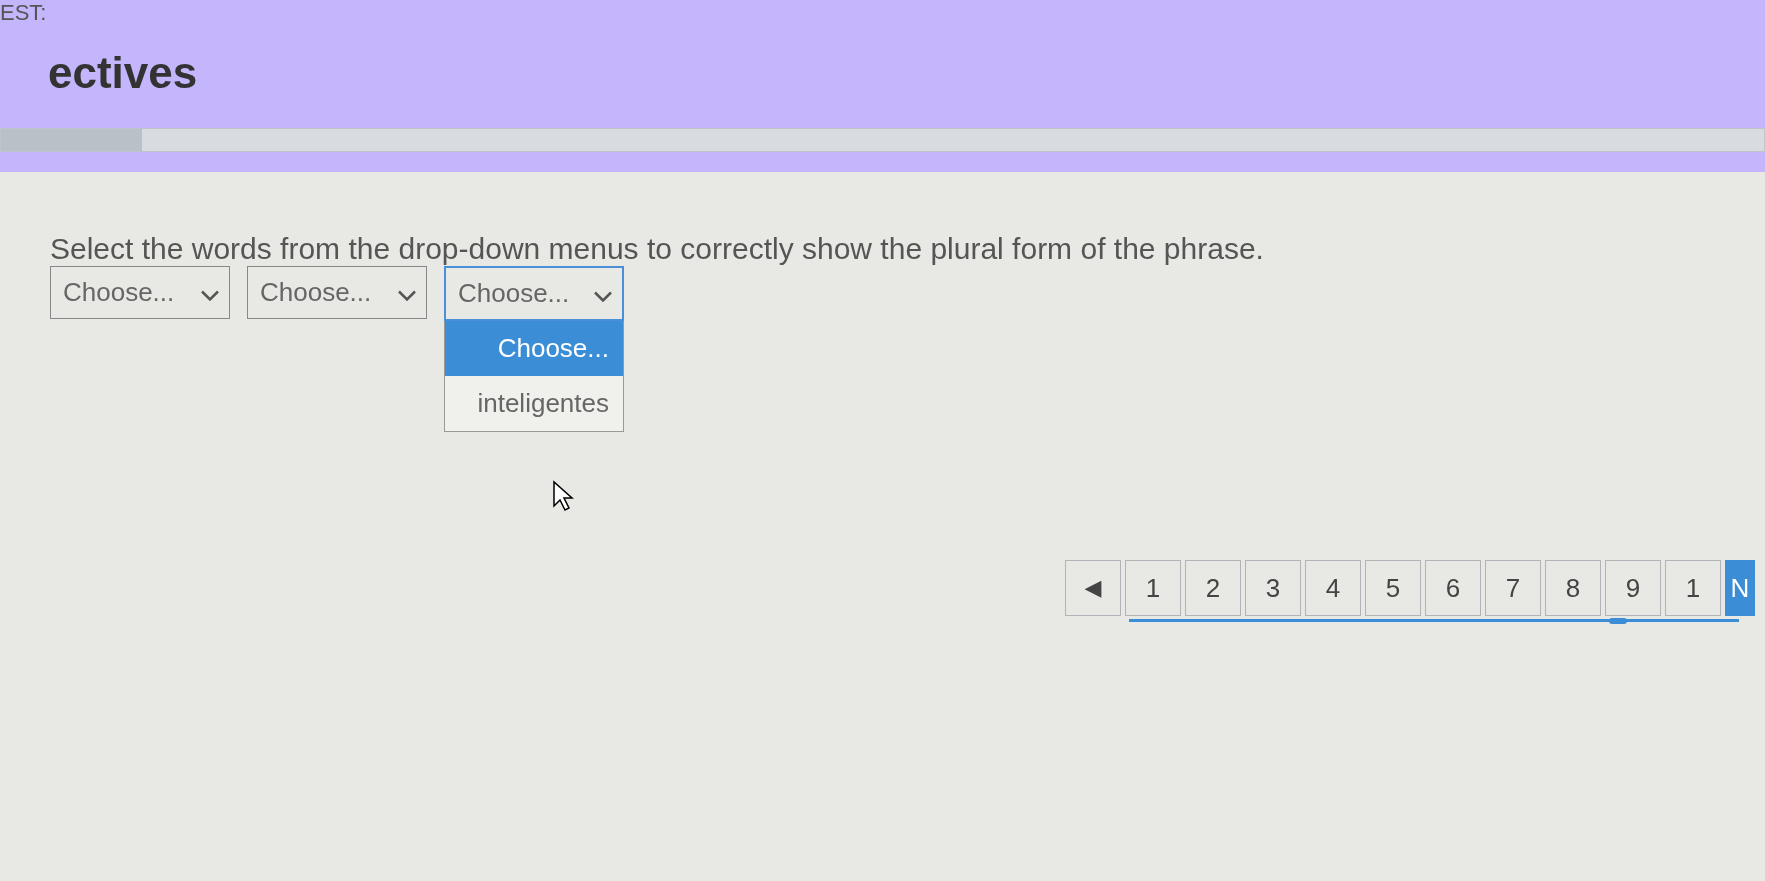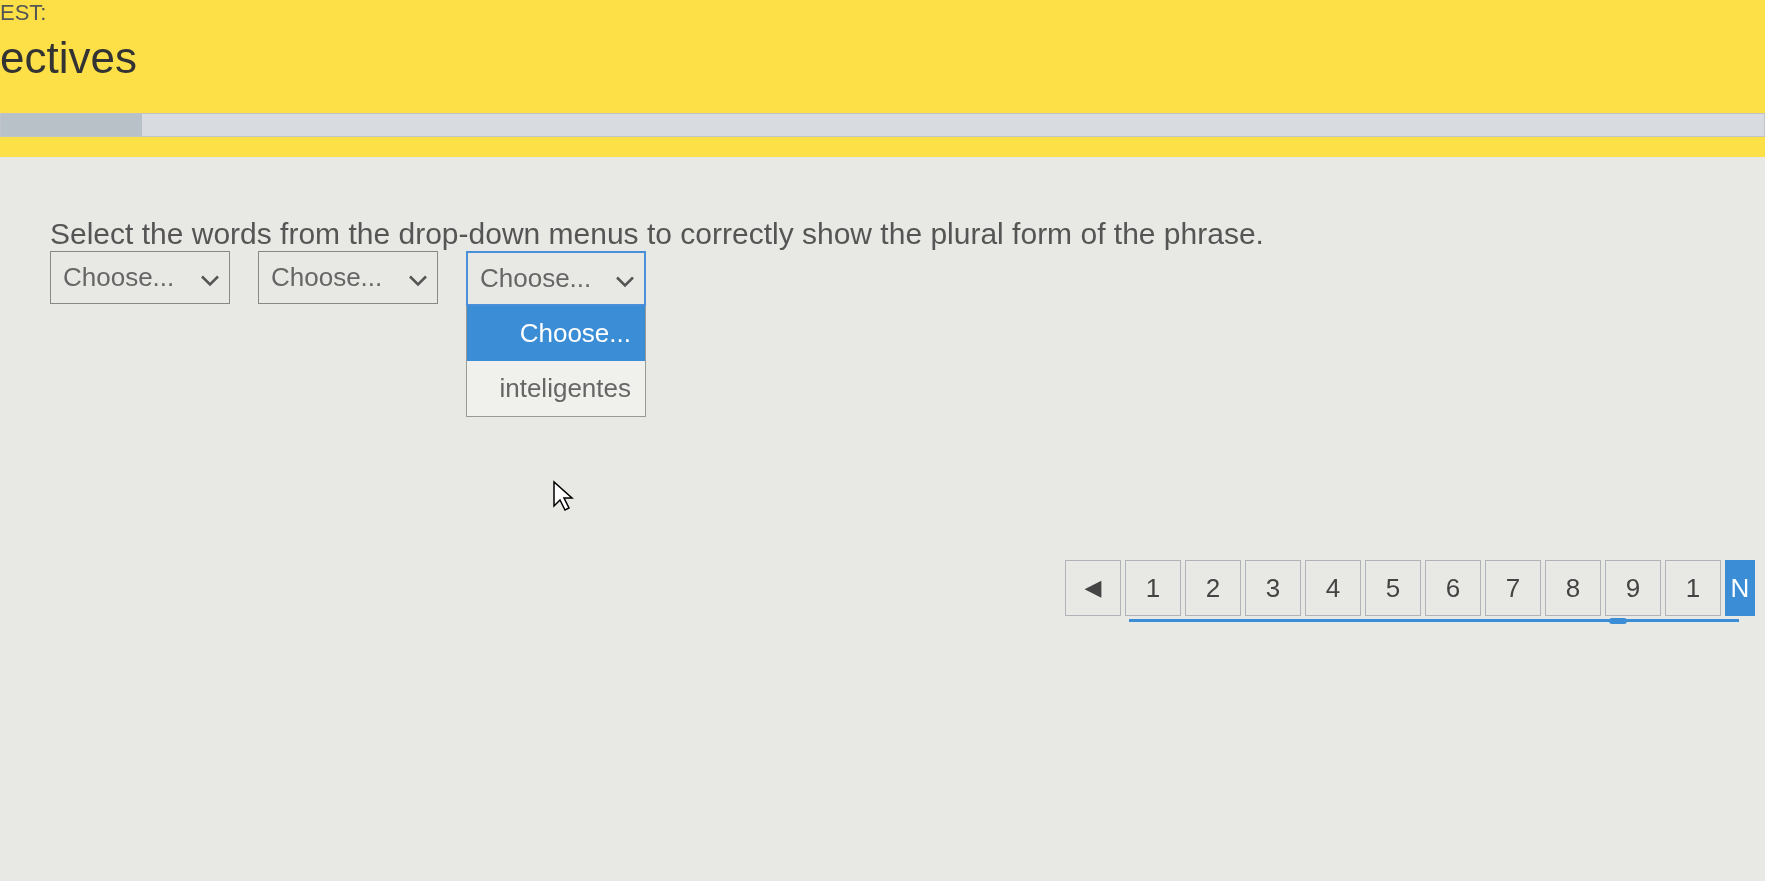--- a/index.html
+++ b/index.html
@@ -10,32 +10,33 @@
     body {
       font-family: Arial, Helvetica, sans-serif;
       background: #e8e8e4;
       width: 1765px;
       height: 881px;
       overflow: hidden;
       position: relative;
     }
     .header {
       padding: 0 0 20px 0;
-      background: #fde047;
+      background: #c4b5fd;
     }
     .test-label {
       font-size: 22px;
       color: #555;
       padding-left: 0;
     }
     .title {
       font-size: 44px;
-      font-weight: normal;
+      font-weight: bold;
       color: #333;
-      margin-top: 7px;
+      margin-top: 22px;
+      padding-left: 48px;
     }
     .progress-bar-container {
       width: 100%;
       height: 24px;
       background: #d8dce0;
       border: 1px solid #c0c4c8;
       margin-top: 30px;
     }
     .progress-bar-fill {
       height: 100%;
@@ -49,21 +50,21 @@
       font-size: 30px;
       color: #555;
       margin-bottom: 35px;
     }
     .instruction-text {
       font-size: 30px;
       color: #555;
     }
     .dropdowns-row {
       display: flex;
-      gap: 28px;
+      gap: 17px;
       align-items: flex-start;
       text-align: right;
     }
     .dropdown {
       position: relative;
       display: inline-block;
     }
     .dropdown-select {
       border: 1.5px solid #888;
       background: #e8e8e4;

